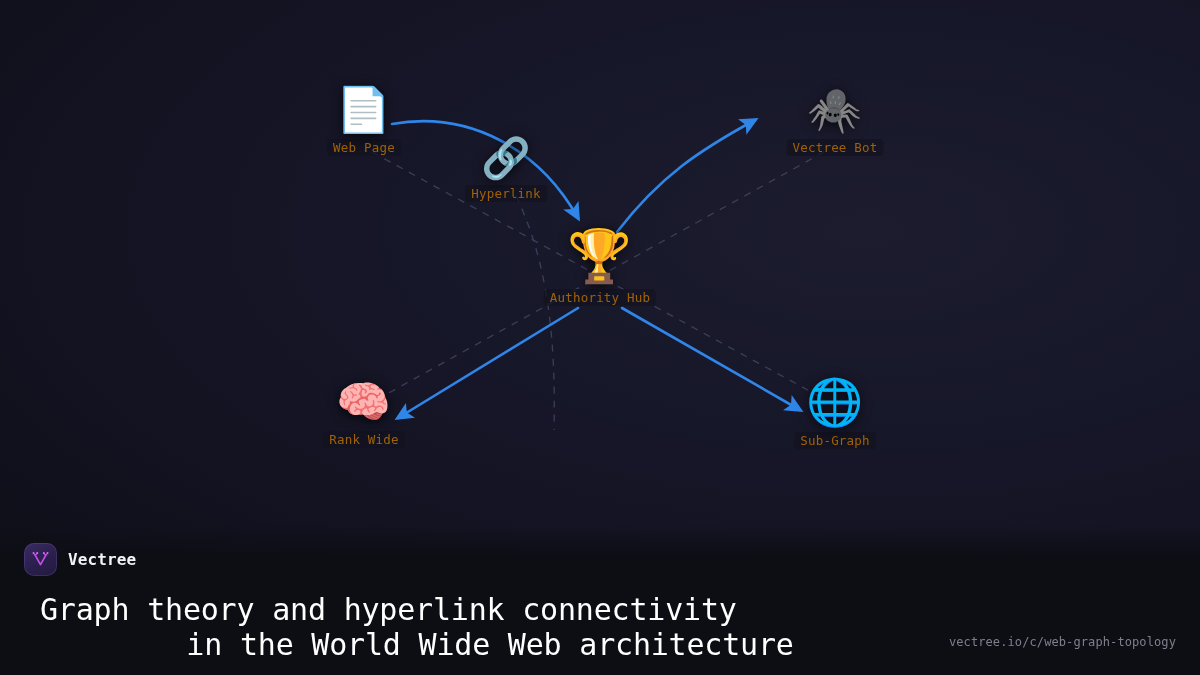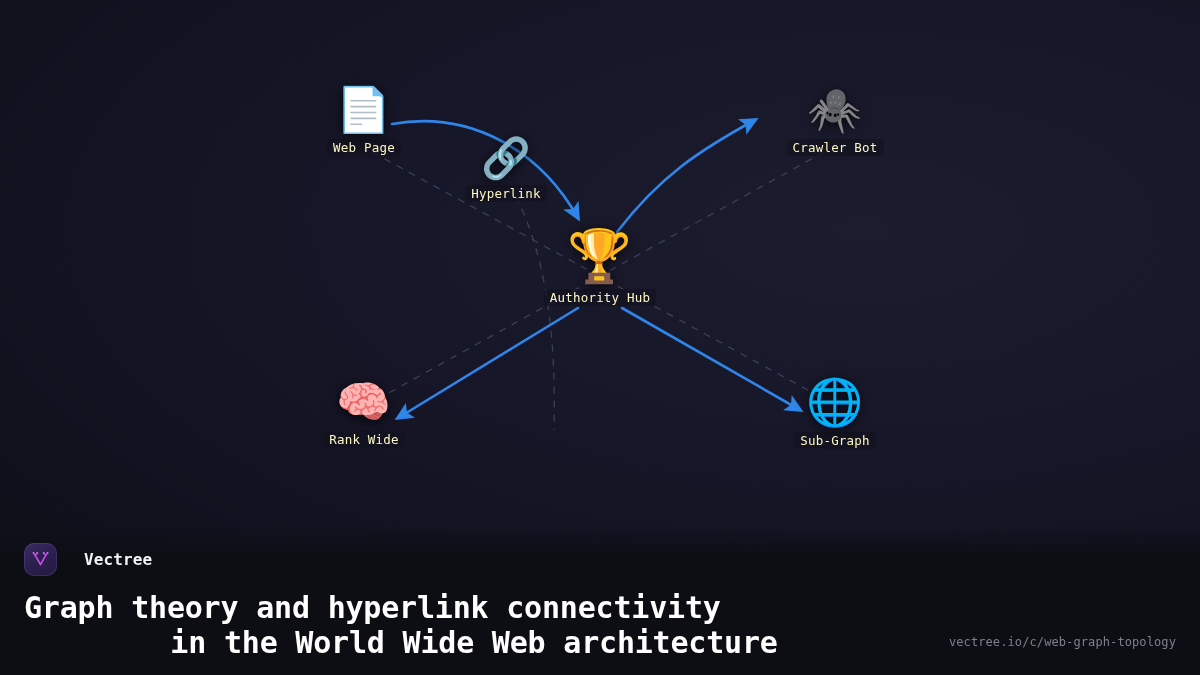--- a/index.html
+++ b/index.html
@@ -57,21 +57,21 @@
   .node-icon {
     font-family: "DejaVu Sans", sans-serif;
     line-height: 1;
     text-align: center;
     filter: drop-shadow(0 2px 6px rgba(0,0,0,.75));
   }
   .node-label {
     font-family: "DejaVu Sans Mono", "Liberation Mono", monospace;
     font-size: 12.5px;
     letter-spacing: .2px;
-    color: #fef9c3;
+    color: #a16207;
     background: rgba(18,18,30,.72);
     padding: 1px 6px;
     border-radius: 4px;
     white-space: nowrap;
   }
 
   .node.n-web     { left: 364px; top: 122px; }
   .node.n-link    { left: 506px; top: 170px; }
   .node.n-crawler { left: 835px; top: 122px; }
   .node.n-hub     { left: 600px; top: 268px; }
@@ -91,21 +91,21 @@
     left: 0;
     bottom: 0;
     width: 1200px;
     height: 150px;
     background: linear-gradient(180deg, rgba(13,13,19,0) 0%, #0d0d14 22%, #0d0d14 100%);
     padding: 18px 24px 0 24px;
   }
   .brand {
     display: flex;
     align-items: center;
-    gap: 27px;
+    gap: 11px;
     margin-bottom: 14px;
   }
   .brand-logo {
     width: 33px;
     height: 33px;
     border-radius: 10px;
     background: linear-gradient(150deg, #3a2a63 0%, #2a1f4c 55%, #221a3e 100%);
     display: flex;
     align-items: center;
     justify-content: center;
@@ -115,25 +115,25 @@
   .brand-name {
     font-family: "DejaVu Sans Mono", "Liberation Mono", monospace;
     font-size: 16px;
     font-weight: bold;
     color: #f2f3f7;
     letter-spacing: .1px;
   }
   .headline {
     font-family: "DejaVu Sans Mono", "Liberation Mono", monospace;
     font-size: 30px;
-    font-weight: bold;
+    font-weight: normal;
     line-height: 1.17;
     color: #ffffff;
     letter-spacing: -0.2px;
-    margin: 0;
+    margin: 16px;
     max-width: 900px;
   }
   .headline .l2 { display: block; text-align: center; }
   .url {
     position: absolute;
     right: 24px;
     bottom: 26px;
     font-family: "DejaVu Sans Mono", "Liberation Mono", monospace;
     font-size: 12px;
     color: #7d808c;
@@ -175,21 +175,21 @@
       <div class="node-label">Web Page</div>
     </div>
 
     <div class="node n-link">
       <div class="node-icon">🔗</div>
       <div class="node-label">Hyperlink</div>
     </div>
 
     <div class="node n-crawler">
       <div class="node-icon">🕷️</div>
-      <div class="node-label">Crawler Bot</div>
+      <div class="node-label">Vectree Bot</div>
     </div>
 
     <div class="node n-hub">
       <div class="node-icon">🏆</div>
       <div class="node-label">Authority Hub</div>
     </div>
 
     <div class="node n-rank">
       <div class="node-icon">🧠</div>
       <div class="node-label">Rank Wide</div>

